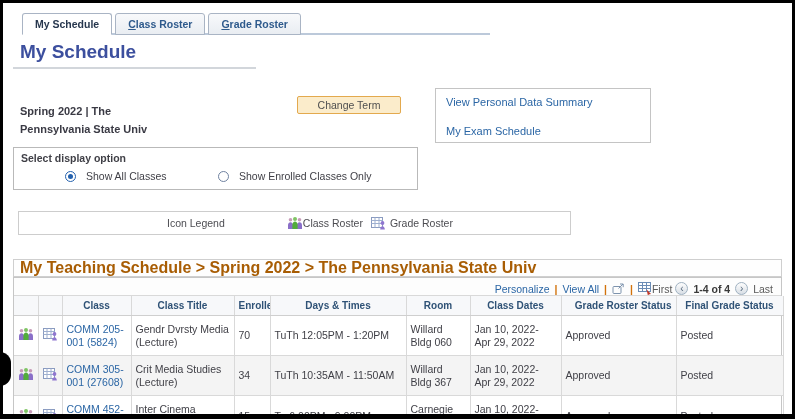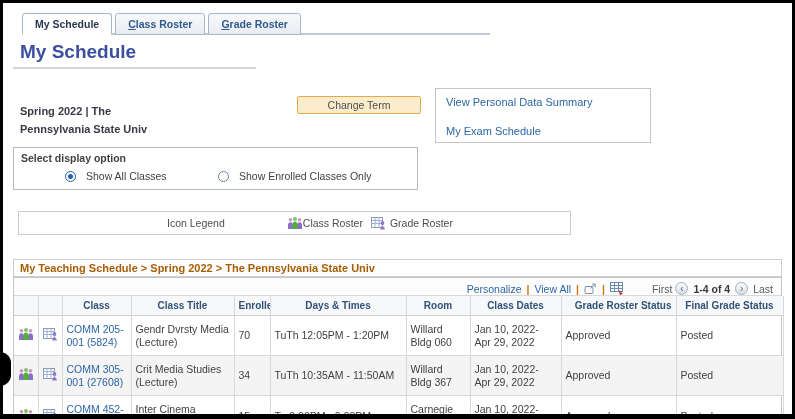--- a/index.html
+++ b/index.html
@@ -14,21 +14,21 @@
     border:1px solid #a9b4c4;border-radius:3px 3px 0 0;background:linear-gradient(#f8f9fb,#e9edf2);
     color:#2e5a8c;font-weight:bold;cursor:default;}
   .tab.active{background:#fff;color:#27374e;border-bottom-color:#fff;}
   .tabline{position:absolute;left:19px;top:30px;width:468px;height:2px;background:#bcc9da;z-index:1;}
   
   .page-title{position:absolute;left:17px;top:38px;font-size:19px;font-weight:bold;color:#3c4f9e;}
   .title-rule{position:absolute;left:10px;top:64px;width:243px;height:2px;background:#d2d6db;}
   
   .term{position:absolute;left:17px;top:99px;width:160px;font-size:11px;font-weight:bold;
         color:#3a3a44;line-height:18px;}
-  .btn-change{position:absolute;left:294px;top:93px;width:124px;height:18px;box-sizing:border-box;
+  .btn-change{position:absolute;left:294px;top:93px;width:104px;height:18px;box-sizing:border-box;
     background:#fbeccb;border:1px solid #e3a94e;border-radius:2px;font-size:10.5px;color:#4f4f4f;
     display:flex;align-items:center;justify-content:center;font-family:"Liberation Sans",sans-serif;}
   .links-box{position:absolute;left:432px;top:85px;width:216px;height:55px;box-sizing:border-box;
     border:1px solid #c4c4c4;}
   .links-box a{position:absolute;left:10px;font-size:11px;color:#2b66a5;text-decoration:none;cursor:pointer;}
   .links-box a.l1{top:7px;} .links-box a.l2{top:36px;}
   
   .opt-box{position:absolute;left:10px;top:144px;width:405px;height:43px;box-sizing:border-box;
     border:1px solid #b9b9b9;font-size:10.5px;}
   .opt-legend{position:absolute;left:7px;top:4px;font-weight:bold;color:#3f3f46;}
@@ -43,29 +43,29 @@
   
   .legend-box{position:absolute;left:15px;top:208px;width:553px;height:24px;box-sizing:border-box;
     border:1px solid #cdcdcd;display:flex;align-items:center;font-size:10.5px;color:#4d4d52;}
   .legend-title{margin-left:148px;}
   .legend-ic1{margin-left:62px;} .legend-lab1{margin-left:0;}
   .legend-ic2{margin-left:8px;} .legend-lab2{margin-left:4px;}
   .icon-holder{display:inline-flex;align-items:center;}
   
   .crumb-bar{position:absolute;left:10px;top:256px;width:769px;height:18px;box-sizing:border-box;
     border:1px solid #cfcfcf;display:flex;align-items:center;padding-left:6px;
-    font-size:11px;font-weight:bold;color:#a85d04;background:#fefefe;}
+    font-size:16px;font-weight:bold;color:#a85d04;background:#fefefe;}
   
   .grid{position:absolute;left:10px;top:274px;width:769px;box-sizing:border-box;
     border:1px solid #c6c6c6;background:#fff;}
   .grid-toolbar{height:17px;display:flex;align-items:flex-end;justify-content:flex-end;
     font-size:10.5px;padding-right:8px;border-bottom:1px solid #d9d9d9;background:#fdfdfd;}
   .grid-toolbar a{color:#2b66a5;text-decoration:none;cursor:pointer;}
   .sep{color:#d2720a;margin:0 5px;font-weight:bold;}
-  .nav-first{margin-left:28px;color:#5a5a5a;}
+  .nav-first{color:#5a5a5a;}
   .nav-last{color:#5a5a5a;margin-left:2px;}
   .nav-range{font-weight:bold;color:#3a3a3a;margin:0 2px;}
   .circ-btn{width:13px;height:13px;border-radius:50%;border:1px solid #9fb1c1;box-sizing:border-box;
     background:linear-gradient(#fdfdfd,#d8dee5);display:inline-flex;align-items:center;
     justify-content:center;font-size:10px;line-height:1;color:#55687c;margin:0 3px;cursor:pointer;}
   table.sched{width:100%;border-collapse:collapse;table-layout:fixed;}
   table.sched th{background:#f7f8fa;color:#2f5276;font-weight:bold;font-size:10px;text-align:center;
     padding:2px 4px;height:15px;border-right:1px solid #d9d9d9;border-bottom:1px solid #cfcfcf;
     overflow:hidden;white-space:nowrap;}
   table.sched th.r{text-align:right;} table.sched th.c{text-align:center;}

